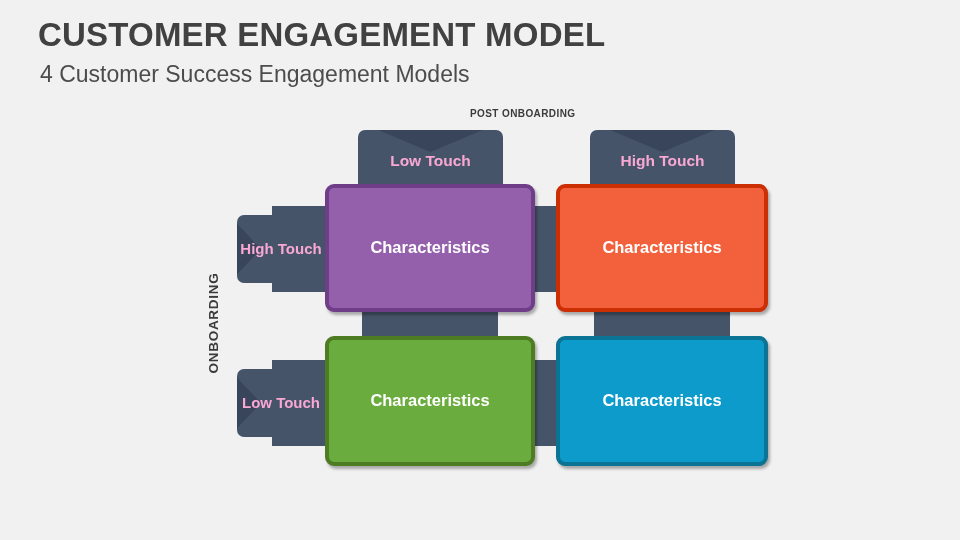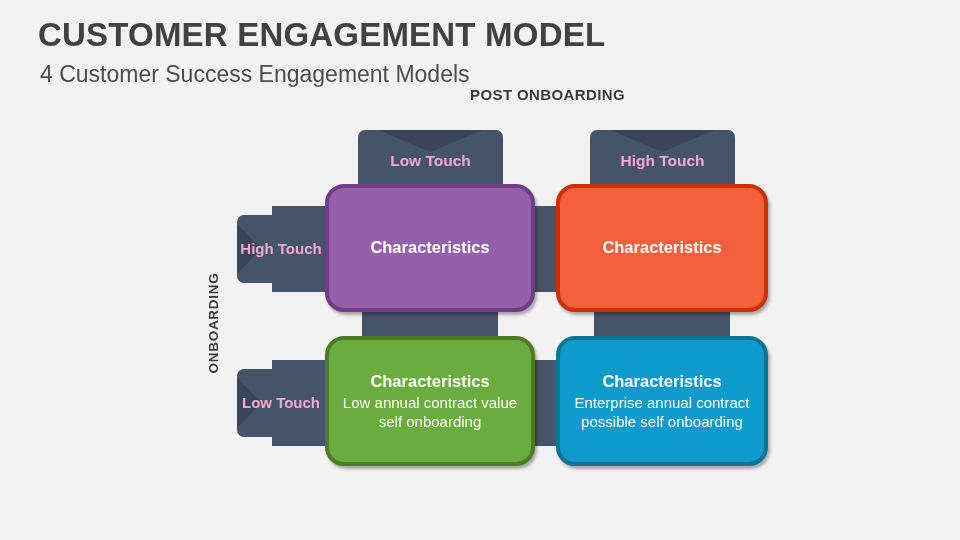--- a/index.html
+++ b/index.html
@@ -18,22 +18,22 @@
     font-size:33px;font-weight:bold;letter-spacing:.2px;
     color:#414141;white-space:nowrap;
   }
   .subtitle{
     position:absolute;left:40px;top:61px;
     font-size:23px;font-weight:normal;color:#4c4c4c;white-space:nowrap;
   }
 
   
   .axis-top{
-    position:absolute;left:470px;top:86px;
-    font-size:15px;font-weight:bold;letter-spacing:.4px;
+    position:absolute;left:470px;top:108px;
+    font-size:10px;font-weight:bold;letter-spacing:.4px;
     color:#3b3b3b;white-space:nowrap;
   }
   .axis-left-wrap{
     position:absolute;left:203px;top:263px;width:20px;height:120px;
   }
   .axis-left-inner{
     position:absolute;left:50%;top:50%;
     transform:translate(-50%,-50%) rotate(-90deg);
     font-size:13.5px;font-weight:bold;letter-spacing:.7px;
     color:#3b3b3b;white-space:nowrap;
@@ -66,21 +66,21 @@
     background:#39455a;
     clip-path:polygon(0 13%,0 87%,100% 50%);
     border-radius:7px 0 0 7px;
     pointer-events:none;
   }
   .tab-label{position:relative;z-index:3;}
 
   
   .card{
     position:absolute;z-index:4;
-    border-radius:19px;
+    border-radius:9px;
     border-style:solid;border-width:4px;
     box-sizing:border-box;
     display:flex;flex-direction:column;
     align-items:center;justify-content:center;
     text-align:center;color:#ffffff;
     box-shadow:2px 3px 3px rgba(0,0,0,.30);
     padding:6px 12px;
   }
   .card-head{font-size:16.5px;font-weight:bold;line-height:1.25;margin-bottom:1px;}
   .card-body{font-size:15px;font-weight:normal;line-height:1.27;}
@@ -126,21 +126,19 @@
   <div class="card" style="left: 325px; top: 184px; width: 210px; height: 128px; background: rgb(148, 96, 172); border-color: rgb(112, 61, 136);">
     <div class="card-head">Characteristics</div>
   </div>
 
   <div class="card" style="left: 556px; top: 184px; width: 212px; height: 128px; background: rgb(242, 97, 60); border-color: rgb(204, 47, 4);">
     <div class="card-head">Characteristics</div>
   </div>
 
   <div class="card" style="left: 325px; top: 336px; width: 210px; height: 130px; background: rgb(106, 172, 61); border-color: rgb(77, 124, 35);">
     <div class="card-head">Characteristics</div>
-    <div class="card-body">Low annual contract value self onboarding</div>
   </div>
 
   <div class="card" style="left: 556px; top: 336px; width: 212px; height: 130px; background: rgb(13, 155, 204); border-color: rgb(11, 115, 148);">
     <div class="card-head">Characteristics</div>
-    <div class="card-body">Enterprise annual contract possible self onboarding</div>
   </div>
 
 </div>
 
 </body></html>

